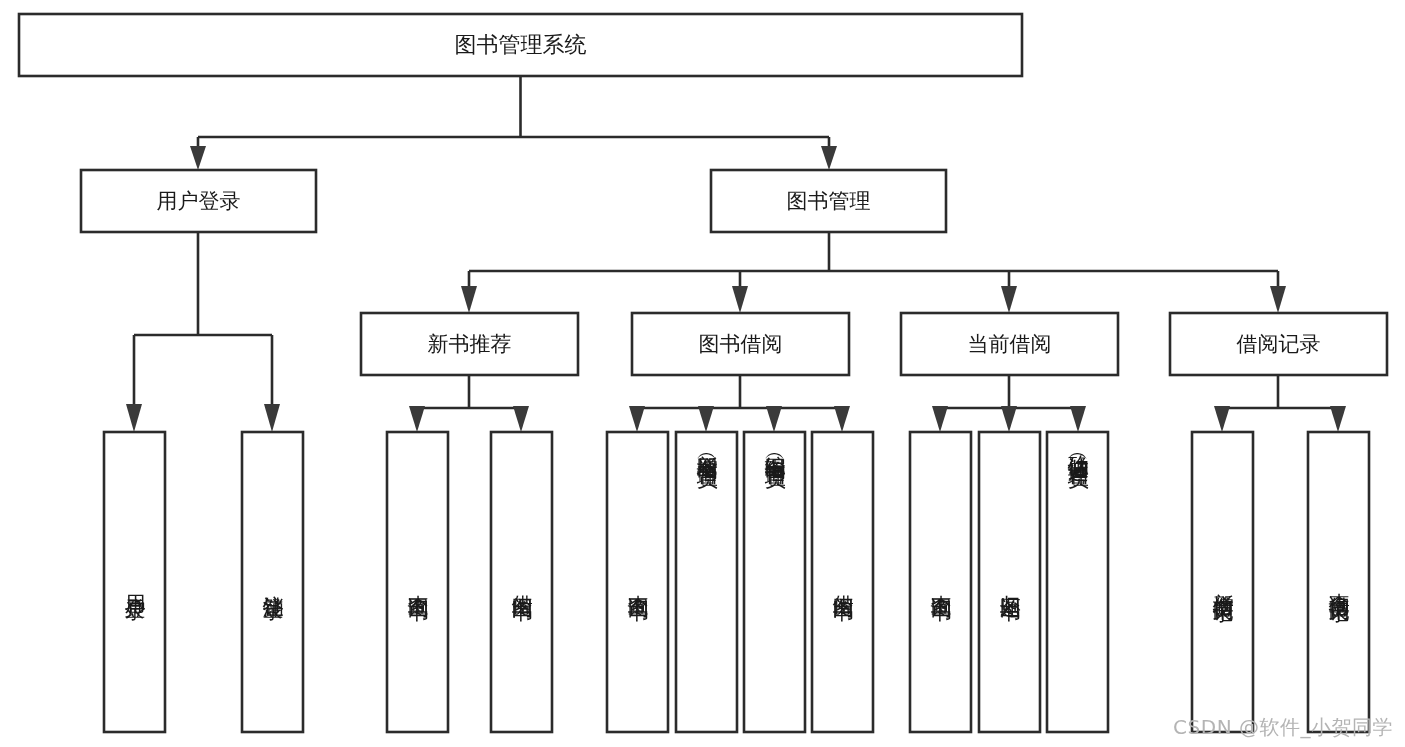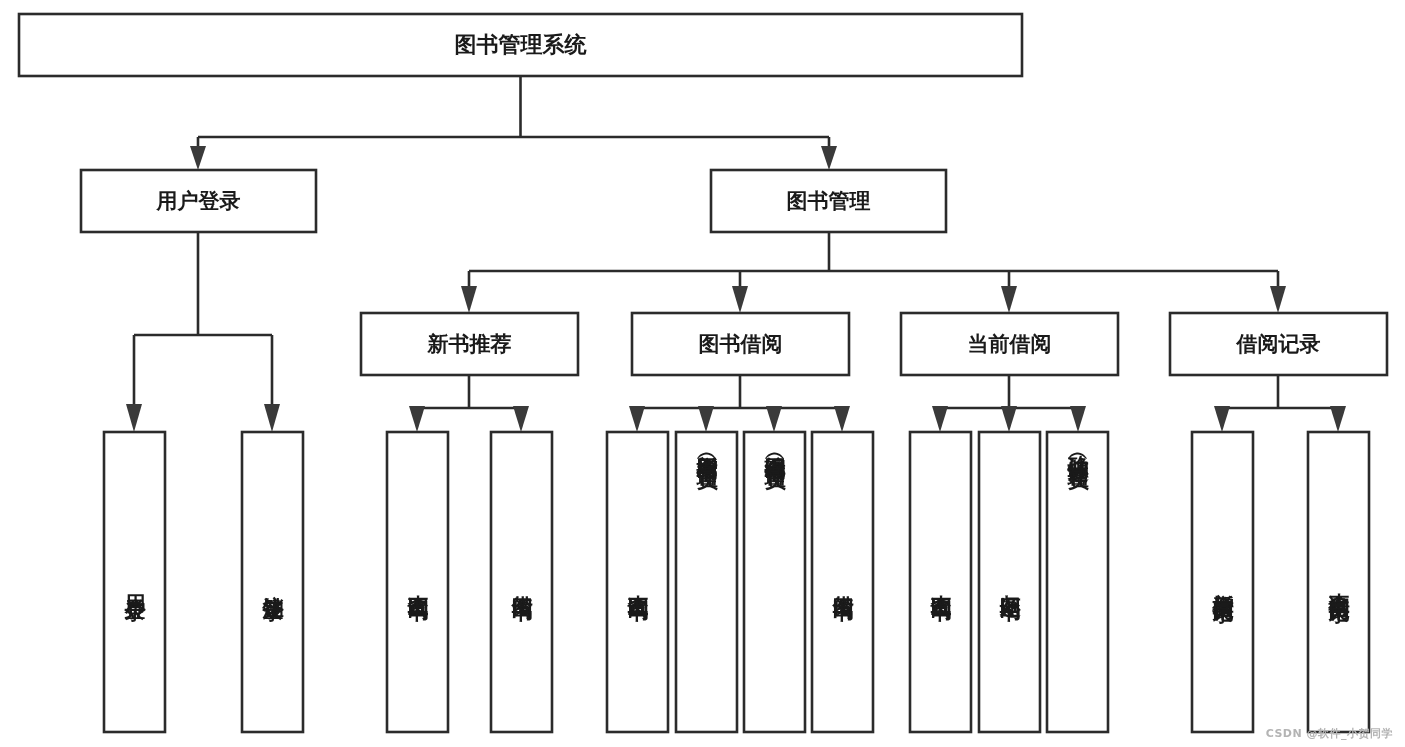--- a/index.html
+++ b/index.html
@@ -12,21 +12,20 @@
     font-family: "DejaVu Sans", "Liberation Sans", sans-serif;
     width: 1405px;
     height: 747px;
     overflow: hidden;
     position: relative;
   }
   #diagram-root {
     position: relative;
     width: 1405px;
     height: 747px;
-    font-weight: bold;
   }
   svg#flow-svg {
     position: absolute;
     top: 0;
     left: 0;
     width: 1405px;
     height: 747px;
     display: block;
   }
   .node-box {
@@ -75,21 +74,21 @@
     line-height: 1.32;
     letter-spacing: 2px;
     color: #1a1a1a;
     white-space: nowrap;
   }
   #watermark {
     position: absolute;
     right: 12px;
     bottom: 6px;
     font-family: "DejaVu Sans", "Liberation Sans", sans-serif;
-    font-size: 11px;
+    font-size: 20px;
     color: #b4b4b4;
     letter-spacing: 0.5px;
     white-space: nowrap;
   }
 </style>
 </head>
 <body>
 
 <div id="diagram-root">
 

